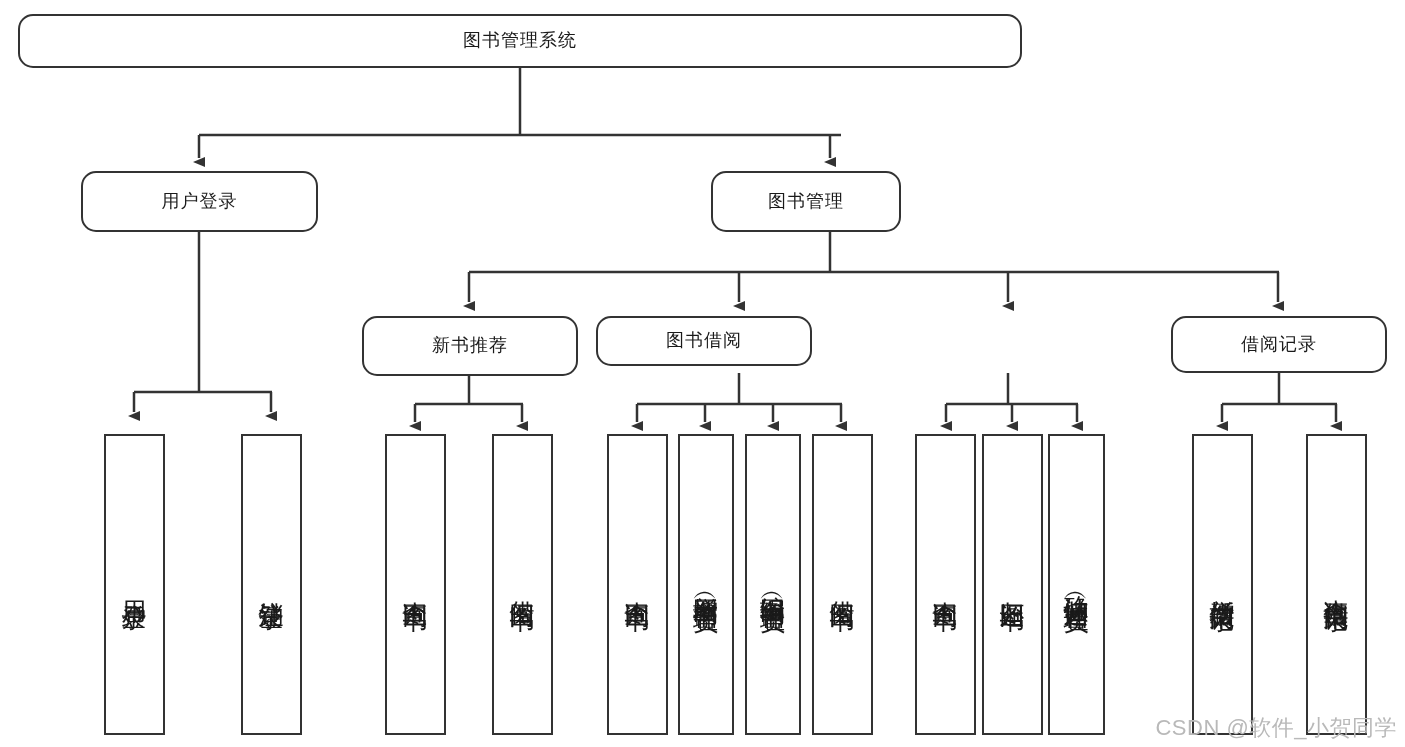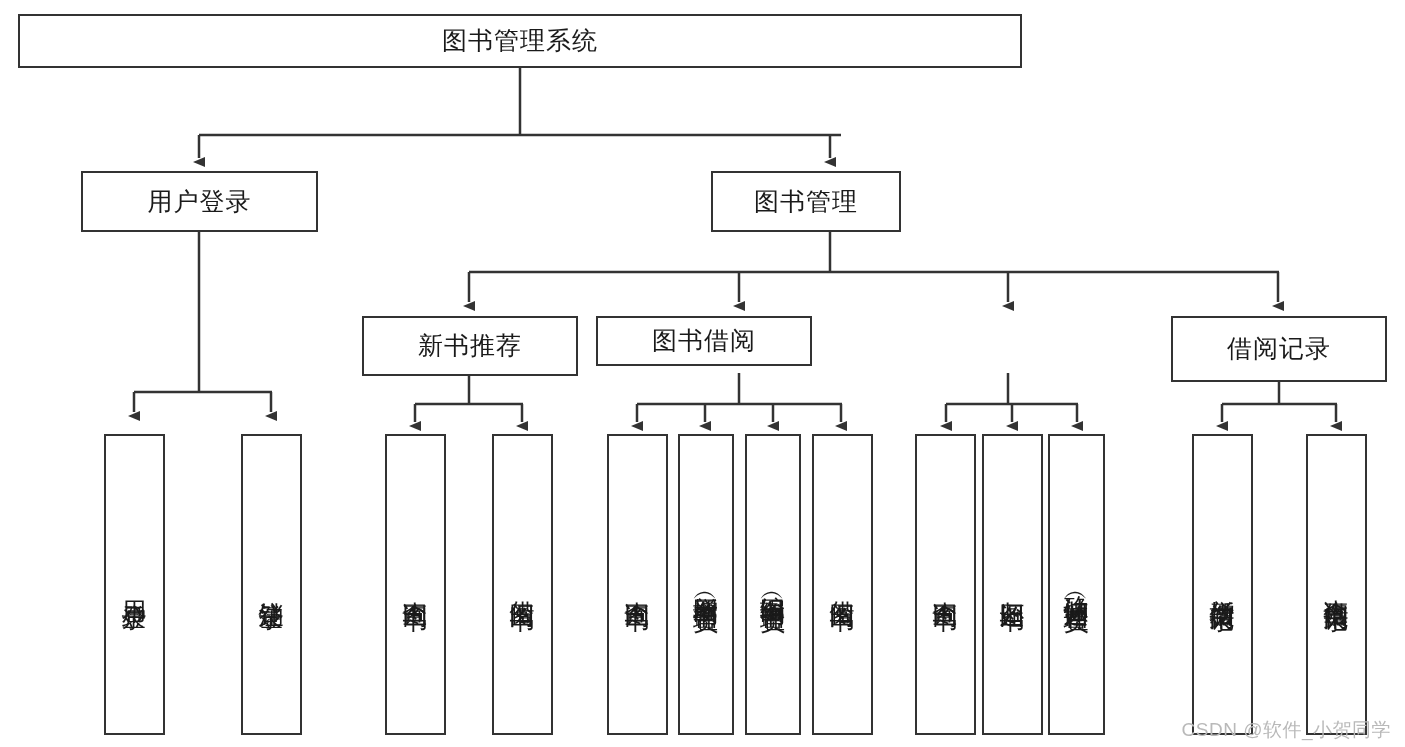--- a/index.html
+++ b/index.html
@@ -30,44 +30,45 @@
     box-sizing: border-box;
     border: 2px solid #333333;
     background: #ffffff;
     display: flex;
     align-items: center;
     justify-content: center;
     color: #1a1a1a;
     z-index: 2;
   }
   .node-h {
-    font-size: 25px;
+    font-size: 18px;
     letter-spacing: 1px;
     line-height: 1.1;
     white-space: nowrap;
+    border-radius: 15px;
   }
   .node-v {
     font-size: 25px;
     letter-spacing: 2px;
     writing-mode: vertical-rl;
     text-orientation: upright;
     line-height: 1.12;
     text-align: center;
     padding: 4px 0;
   }
   .node-v .vtext {
     writing-mode: vertical-rl;
     text-orientation: upright;
     display: block;
   }
   .watermark {
     position: absolute;
-    right: 14px;
+    right: 8px;
     bottom: 4px;
-    font-size: 19px;
+    font-size: 22px;
     color: #b9b9b9;
     letter-spacing: 0.5px;
     z-index: 3;
     white-space: nowrap;
     margin-top: 30px;
   }
 </style>
 </head>
 <body>
 
@@ -133,21 +134,21 @@
   <div class="node node-h" style="left:711px; top:171px; width:190px; height:61px;">
     <span>图书管理</span>
   </div>
 
   <div class="node node-h" style="left:362px; top:316px; width:216px; height:60px;">
     <span>新书推荐</span>
   </div>
   <div class="node node-h" style="left:596px; top:316px; width:216px; height:50px;">
     <span>图书借阅</span>
   </div>
-  <div class="node node-h" style="left:1171px; top:316px; width:216px; height:66px;">
+  <div class="node node-h" style="left:1171px; top:316px; width:216px; height:57px;">
     <span>借阅记录</span>
   </div>
 
   <div class="node node-v" style="left:104px; top:434px; width:61px; height:301px;">
     <span class="vtext">用户登录</span>
   </div>
   <div class="node node-v" style="left:241px; top:434px; width:61px; height:301px;">
     <span class="vtext">注销登录</span>
   </div>
 

